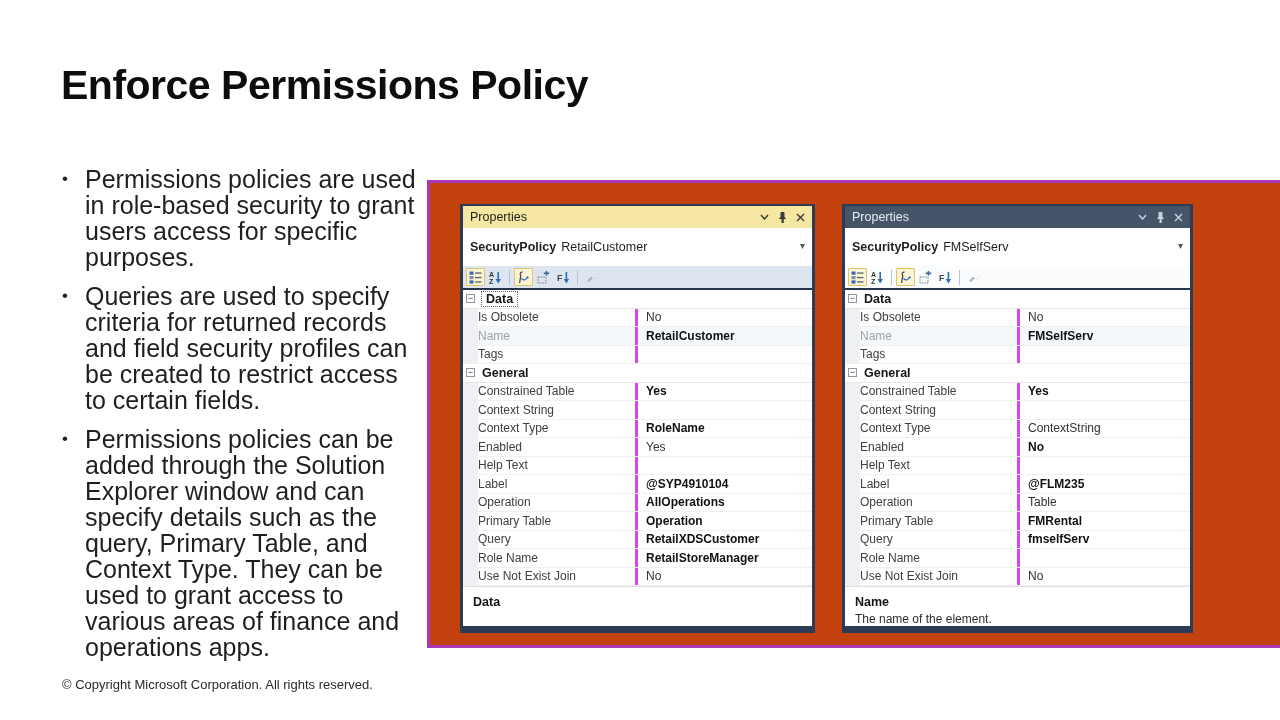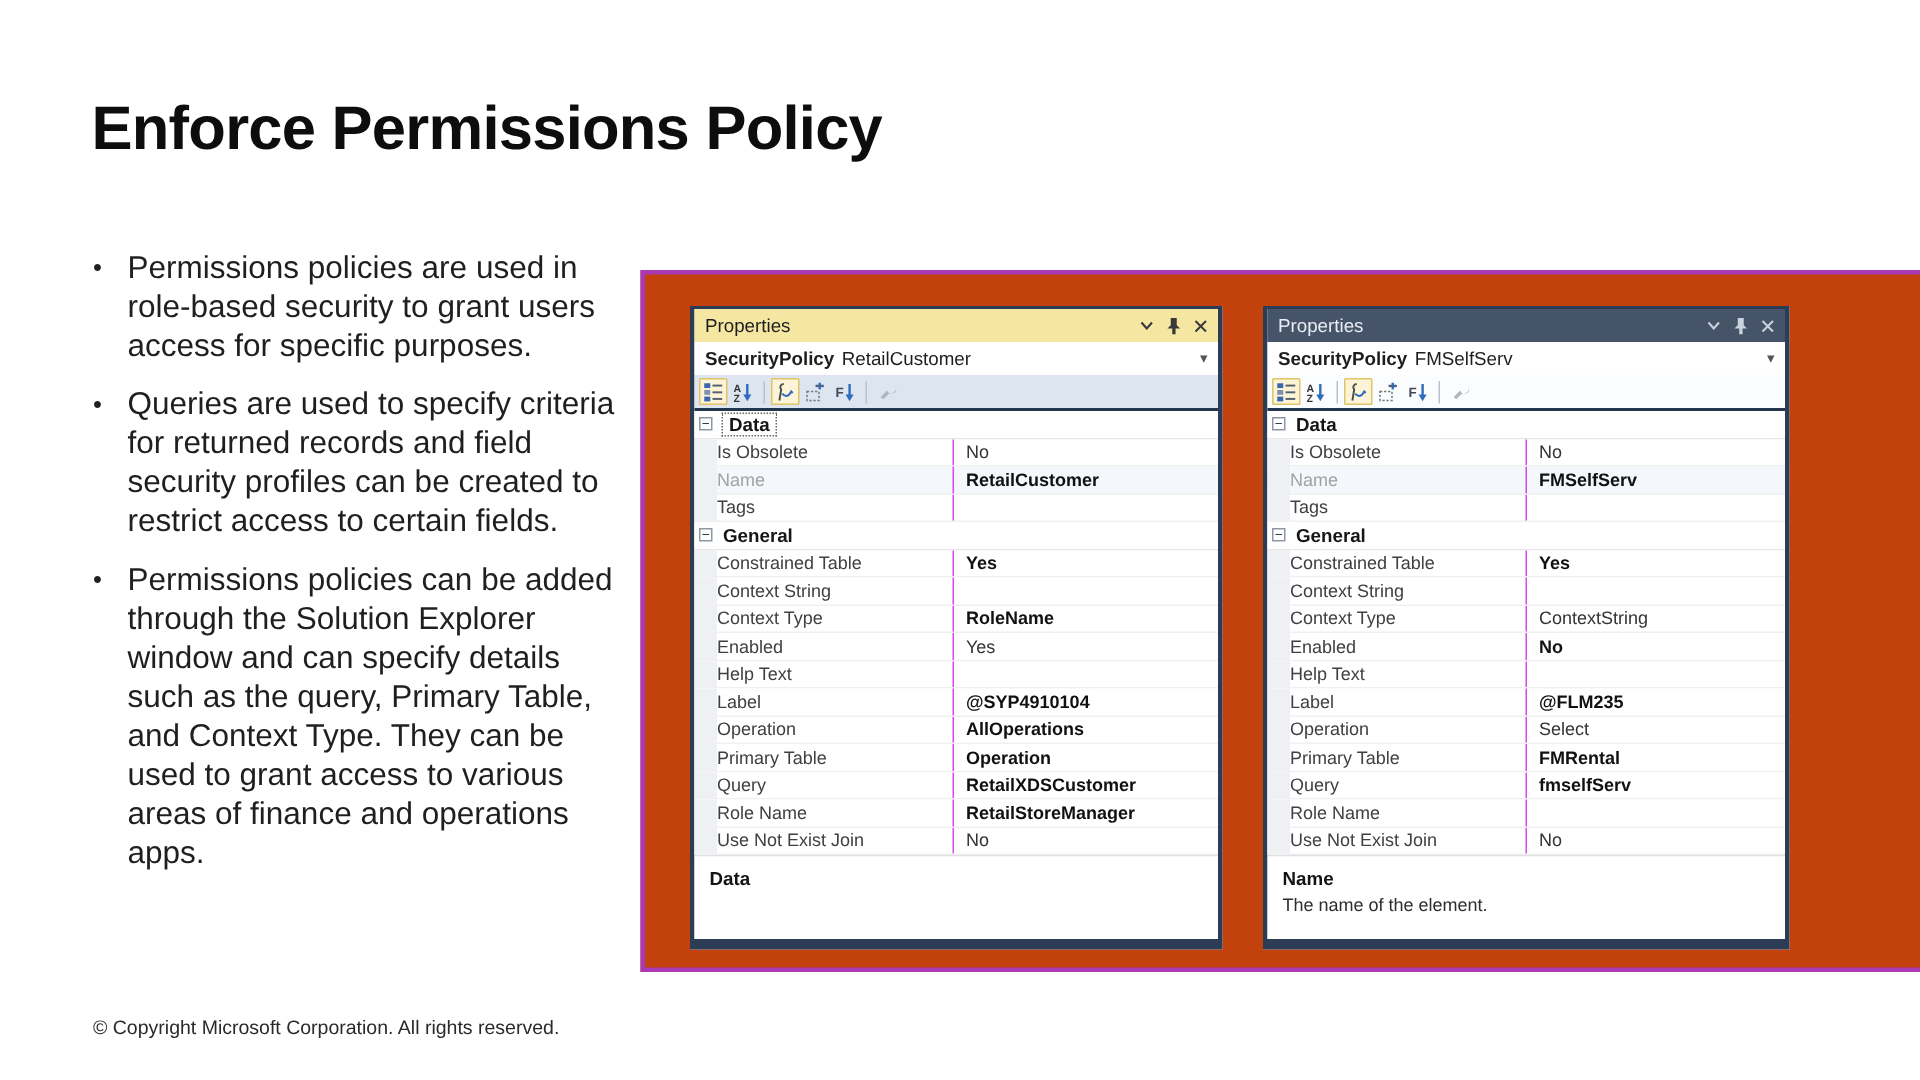--- a/index.html
+++ b/index.html
@@ -5,21 +5,21 @@
   * { margin:0; padding:0; box-sizing:border-box; }
   html,body { width:1280px; height:720px; overflow:hidden; background:#fff;
               font-family:"Liberation Sans", sans-serif; }
   .slide { position:absolute; inset:0; background:#ffffff;border-radius:14px; }
 
   
   .slide-title { position:absolute; left:61px; top:62px; font-size:41px; font-weight:700;
                  color:#0d0d0d; letter-spacing:-0.5px; }
   .bullets { position:absolute; left:60px; top:166px; width:358px; list-style:none; }
   .bullets li { position:relative; padding-left:25px; margin-bottom:13px;
-                font-size:21px; line-height:26px; color:#1f1f1f; }
+                font-size:25px; line-height:26px; color:#1f1f1f; }
   .bullets li::before { content:"•"; position:absolute; left:2px; top:0px;
                         font-size:17px; color:#1f1f1f; }
   .copyright { position:absolute; left:62px; top:677px; font-size:13px; color:#2a2a2a; }
 
   
   .frame { position:absolute; left:427px; top:180px; width:936px; height:468px;
            border:3px solid #a939b5; background:#c2410c; }
 
   
   .vs-panel { position:absolute; top:21px; background:#fff; display:flex; flex-direction:column;
@@ -30,22 +30,22 @@
 
   .titlebar { flex:0 0 22px; display:flex; align-items:center; padding:0 7px; font-size:12.5px; }
   .vs-panel.left  .titlebar { background:#f5e7a2; color:#1e1e1e; }
   .vs-panel.right .titlebar { background:#455469; color:#e8edf3; }
   .tb-icons { margin-left:auto; display:flex; align-items:center; gap:9px; }
   .tb-icons svg { display:block; }
   .vs-panel.left  .tb-icons svg * { stroke:#3a3a3a; fill:#3a3a3a; }
   .vs-panel.right .tb-icons svg * { stroke:#c9d2dd; fill:#c9d2dd; }
   .tb-icons .nofill * { fill:none !important; }
 
-  .combo-row { flex:0 0 22px; display:flex; align-items:center; background:#fff;
-               padding:0 7px; font-size:12.5px; color:#1e1e1e; }
+  .combo-row { flex:0 0 22px; display:flex; background:#fff;
+               padding:12px 7px; font-size:12.5px; color:#1e1e1e; }
   .obj-type { font-weight:700; margin-right:5px; }
   .combo-arrow { margin-left:auto; color:#555; font-size:10px; }
 
   .toolbar { flex:0 0 24px; display:flex; align-items:center; gap:1px; padding:0 3px;
              border-bottom:2px solid #24364d; }
   .vs-panel.left  .toolbar { background:#dde5f0; }
   .vs-panel.right .toolbar { background:#fbfcfd; }
   .tool-btn { width:19px; height:18px; display:flex; align-items:center; justify-content:center;
               border:1px solid transparent; border-radius:1px; }
   .tool-btn.active { background:#fdf4d7; border-color:#e0c469; }
@@ -59,21 +59,21 @@
   .prow.cat { border-bottom:1px solid #e6e6e6; }
   .prow.cat .gut { background:#fff; }
   .prow.sel { background:#f4f7fb; }
   .expander { width:9px; height:9px; border:1px solid #8d97a5; background:#fff; color:#333;
               font-size:9px; line-height:6px; text-align:center; }
   .clabel { font-weight:700; color:#161616; font-size:12.5px; align-self:center; margin-left:4px; }
   .clabel.focus { outline:1px dotted #666; padding:0 4px; }
   .plabel { flex:0 0 157px; padding-left:0; color:#404040; align-self:center;
             white-space:nowrap; overflow:hidden; }
   .plabel.gray { color:#a2a2a2; }
-  .pvalue { flex:1 1 auto; border-left:1px solid #d946ef; padding-left:8px; color:#333;
+  .pvalue { flex:1 1 auto; border-left:3px solid #d946ef; padding-left:8px; color:#333;
             align-self:stretch; display:flex; align-items:center; white-space:nowrap; overflow:hidden; }
   .pvalue.vbold { font-weight:700; color:#111; }
 
   .desc { flex:1 1 auto; padding:8px 10px 0 10px; background:#fff; }
   .desc-title { font-weight:700; font-size:12.5px; color:#141414; }
   .desc-text { font-size:12px; color:#2e2e2e; margin-top:3px; }
 </style>
 </head>
 <body>
 
@@ -369,21 +369,21 @@
             <span class="pvalue"></span>
           </div>
           <div class="prow item">
             <span class="gut"></span>
             <span class="plabel">Label</span>
             <span class="pvalue vbold">@FLM235</span>
           </div>
           <div class="prow item">
             <span class="gut"></span>
             <span class="plabel">Operation</span>
-            <span class="pvalue">Select</span>
+            <span class="pvalue">Table</span>
           </div>
           <div class="prow item">
             <span class="gut"></span>
             <span class="plabel">Primary Table</span>
             <span class="pvalue vbold">FMRental</span>
           </div>
           <div class="prow item">
             <span class="gut"></span>
             <span class="plabel">Query</span>
             <span class="pvalue vbold">fmselfServ</span>

